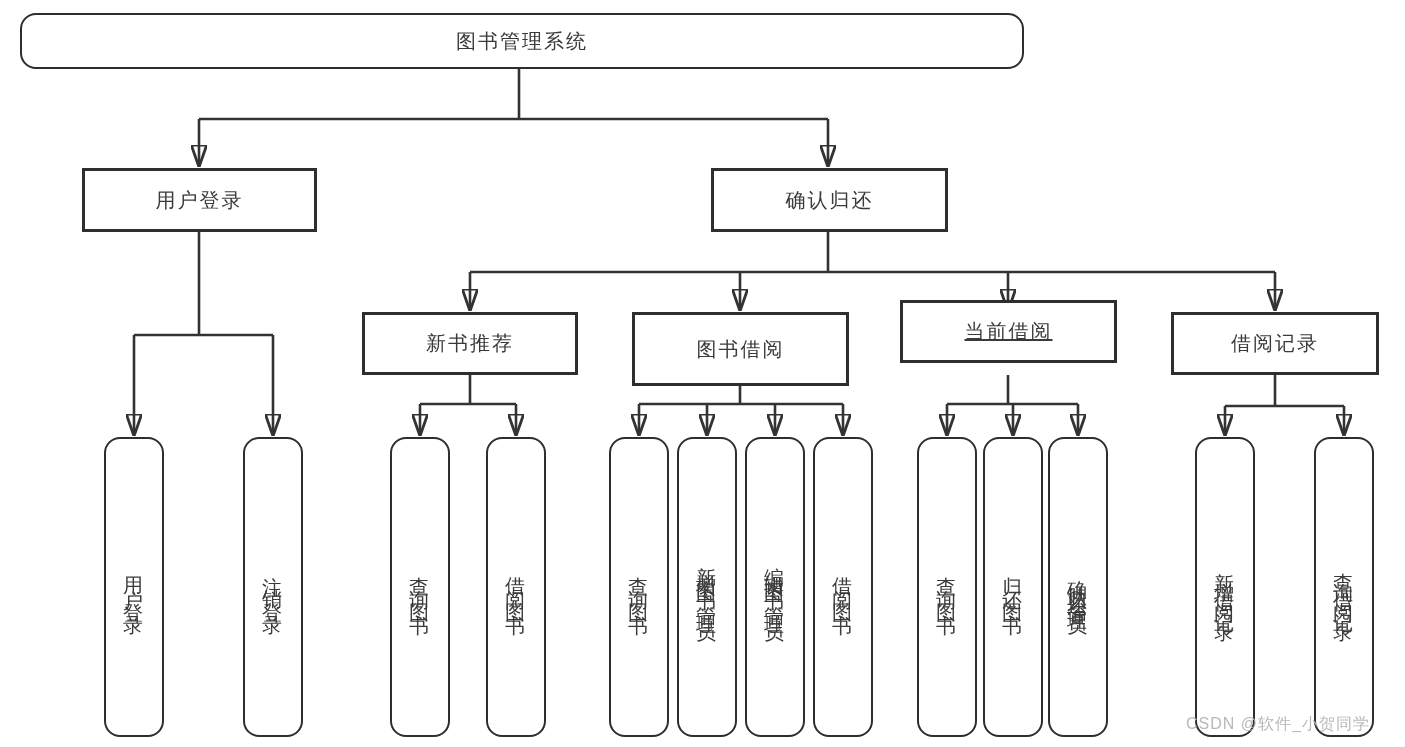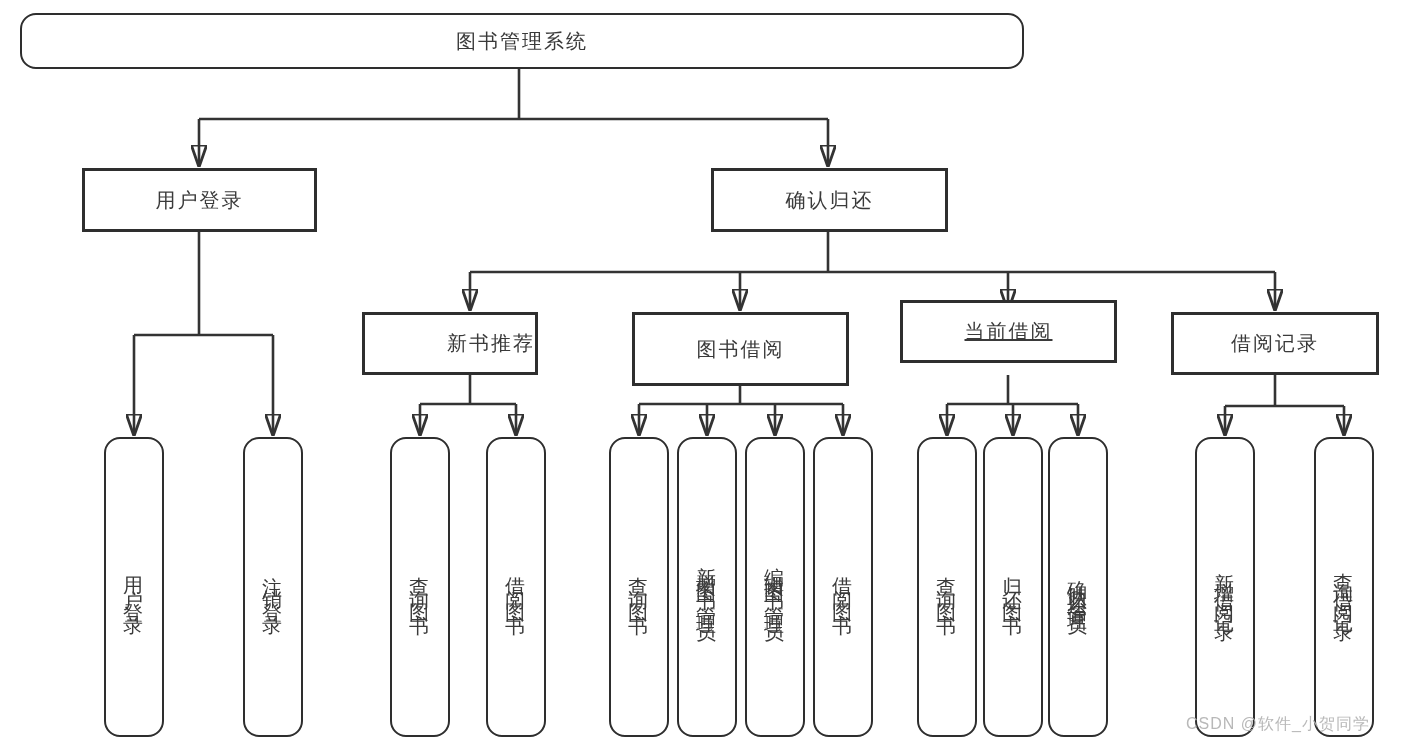--- a/index.html
+++ b/index.html
@@ -120,21 +120,21 @@
     <span class="hlabel">图书管理系统</span>
   </div>
 
   <div class="box" style="left:82px; top:168px; width:235px; height:64px;">
     <span class="hlabel">用户登录</span>
   </div>
   <div class="box" style="left:711px; top:168px; width:237px; height:64px;">
     <span class="hlabel">确认归还</span>
   </div>
 
-  <div class="box" style="left:362px; top:312px; width:176px; height:63px;justify-content:flex-end;">
+  <div class="box" style="left:362px; top:312px; width:216px; height:63px;">
     <span class="hlabel">新书推荐</span>
   </div>
   <div class="box" style="left:632px; top:312px; width:217px; height:74px;">
     <span class="hlabel">图书借阅</span>
   </div>
   <div class="box" style="left:900px; top:300px; width:217px; height:63px;text-decoration:underline;">
     <span class="hlabel">当前借阅</span>
   </div>
   <div class="box" style="left:1171px; top:312px; width:208px; height:63px;">
     <span class="hlabel">借阅记录</span>

